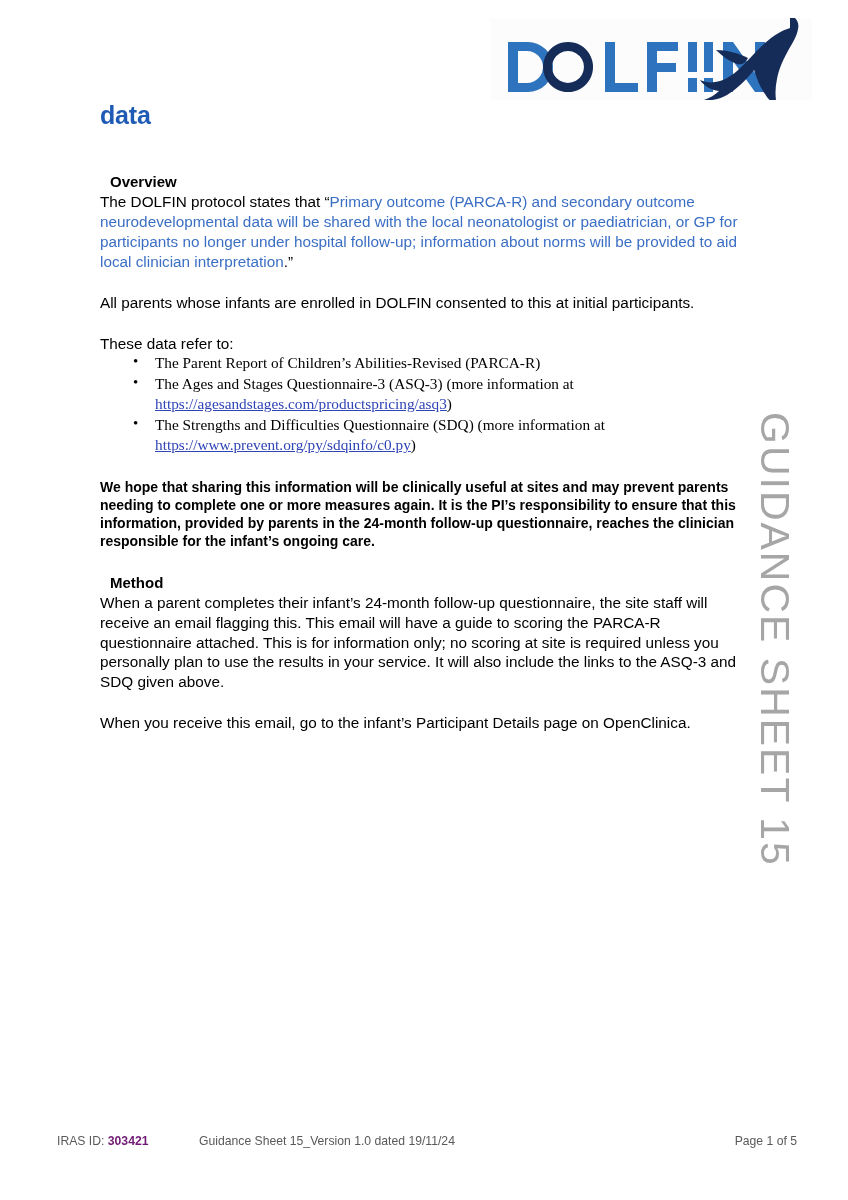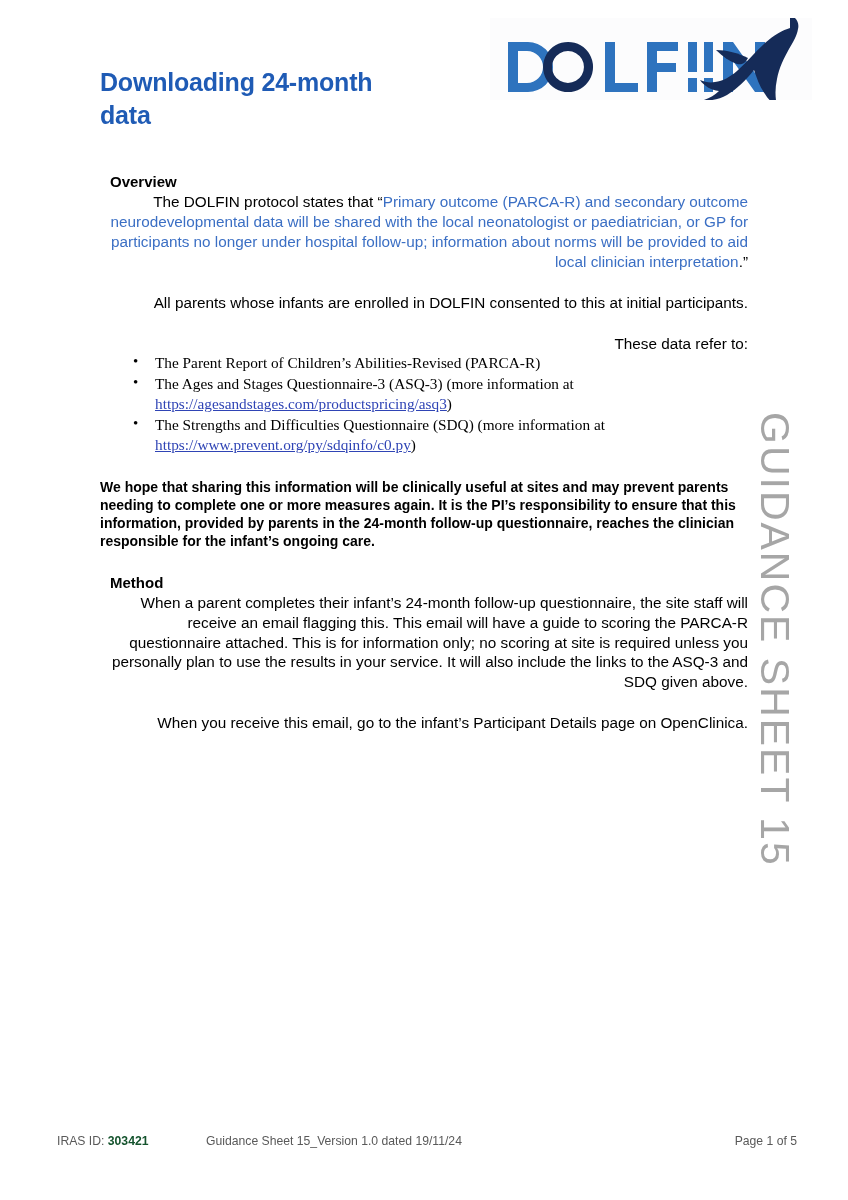--- a/index.html
+++ b/index.html
@@ -70,21 +70,20 @@
     font-weight: bold;
     color: #000000;
     margin: 0 0 1px 10px;
     line-height: 1.28;
   }
   p.para {
     font-size: 15.3px;
     line-height: 1.30;
     color: #000000;
     margin: 0;
-    text-align: right;
   }
   .gap-md { height: 21px; }
   .gap-lg { height: 22px; }
   .quote-blue { color: #3B6FC4; }
   .bold-para {
     font-size: 14px;
     line-height: 1.30;
     font-weight: bold;
     color: #000000;
     margin: 0;
@@ -121,31 +120,31 @@
     position: absolute;
     left: 57px;
     top: 1134px;
     width: 740px;
     height: 20px;
     font-family: "Liberation Sans Narrow", "Liberation Sans", sans-serif;
     font-size: 12.2px;
     color: #595959;
   }
   .footer .f-left { position: absolute; left: 0; top: 0; white-space: nowrap; }
-  .footer .f-left b { color: #14532d; font-weight: bold; margin-top: 32px; }
-  .footer .f-mid { position: absolute; left: 149px; top: 0; white-space: nowrap; }
+  .footer .f-left b { color: #701a75; font-weight: bold; margin-top: 32px; }
+  .footer .f-mid { position: absolute; left: 142px; top: 0; white-space: nowrap; }
   .footer .f-right { position: absolute; right: 0; top: 0; white-space: nowrap; }
 </style>
 </head>
 <body>
 
 <div class="page">
 
   <div class="doc-title">
-    <span>Downloading 24-month</span><br>
+    <br>
     <span>data</span>
   </div>
 
   <div class="logo-box">
     <svg viewBox="0 0 322 82" xmlns="http://www.w3.org/2000/svg">
       <rect x="0" y="0" width="322" height="82" fill="#FCFCFD"></rect>
 
       <g>
 
         <path d="M18 24 h20 a25 25 0 0 1 0 50 h-20 z M28 33 v32 h9 a16 16 0 0 0 0 -32 z" fill="#2E73BE"></path>

